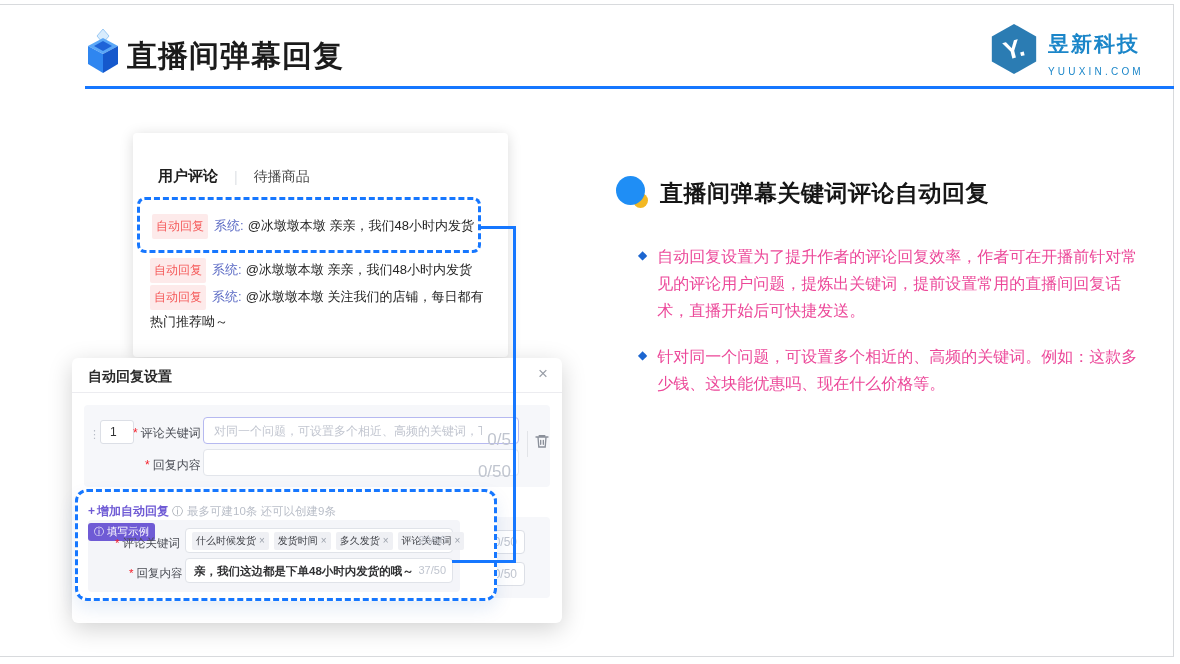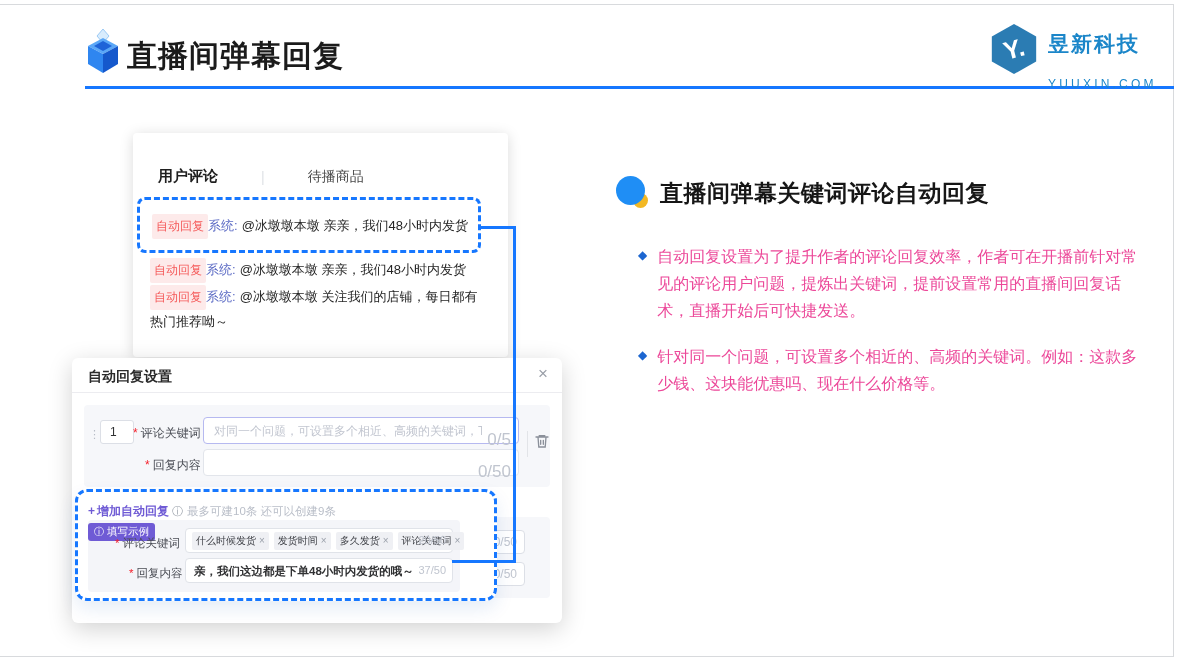--- a/index.html
+++ b/index.html
@@ -13,35 +13,35 @@
 
   
   .cube-icon { position:absolute; left:85px; top:28px; width:36px; height:46px; }
   .page-title { position:absolute; left:127px; top:36px; font-size:30px; font-weight:600; color:#1b1b1b; letter-spacing:1px; }
   .title-underline { position:absolute; left:85px; top:86px; width:1089px; height:3px; background:#1677ff; }
 
   .brand { position:absolute; left:988px; top:22px; display:flex; align-items:flex-start; }
   .brand-hex { width:52px; height:54px; }
   .brand-text { margin-left:8px; margin-top:8px; }
   .brand-name { font-size:21px; font-weight:600; color:#1b86c9; letter-spacing:2px; }
-  .brand-domain { font-size:12px; color:#1b86c9; letter-spacing:3.2px; margin-top:19px; }
+  .brand-domain { font-size:10px; color:#1b86c9; letter-spacing:3.2px; margin-top:8px; }
 
   
   .comment-card { position:absolute; left:133px; top:133px; width:375px; height:224px; background:#fff;
                   border-radius:4px; box-shadow:0 2px 14px rgba(0,0,0,0.15); z-index:1; }
-  .tabs { position:absolute; left:25px; top:34px; display:flex; align-items:center;gap:27px; }
+  .tabs { position:absolute; left:25px; top:34px; display:flex; align-items:center; }
   .tab-active { font-size:15px; font-weight:700; color:#1f1f1f; }
   .tab-divider { margin:0 16px; color:#dfe2e6; font-size:14px; }
   .tab-inactive { font-size:14px; color:#4a4a4a; }
 
   .comment-dashed { position:absolute; left:4px; top:64px; width:344px; height:56px;
                     border:3px dashed #1677ff; border-radius:8px; background:#fff; }
   .msg { font-size:13px; color:#262626; line-height:23px; }
   .msg-badge { display:inline-block; font-size:12px; color:#f55b5b; background:#fdeaea;
-               border-radius:2px; padding:1px 4px; }
+               border-radius:2px; padding:1px 4px; margin-right:6px; }
   .msg-sender { color:#5d6cc5; margin-right:4px; }
   .msg1 { position:absolute; left:12px; top:14px; white-space:nowrap; }
   .msg2 { position:absolute; left:17px; top:125px; white-space:nowrap; }
   .msg3 { position:absolute; left:17px; top:152px; width:335px; }
 
   
   .dialog { position:absolute; left:72px; top:358px; width:490px; height:265px; background:#fff;
             border-radius:6px; box-shadow:0 6px 24px rgba(0,0,0,0.18); z-index:5; }
   .dialog-header { position:relative; height:35px; border-bottom:1px solid #ececf0; }
   .dialog-title { position:absolute; left:16px; top:10px; font-size:14px; font-weight:700; color:#2b2b2b; }

